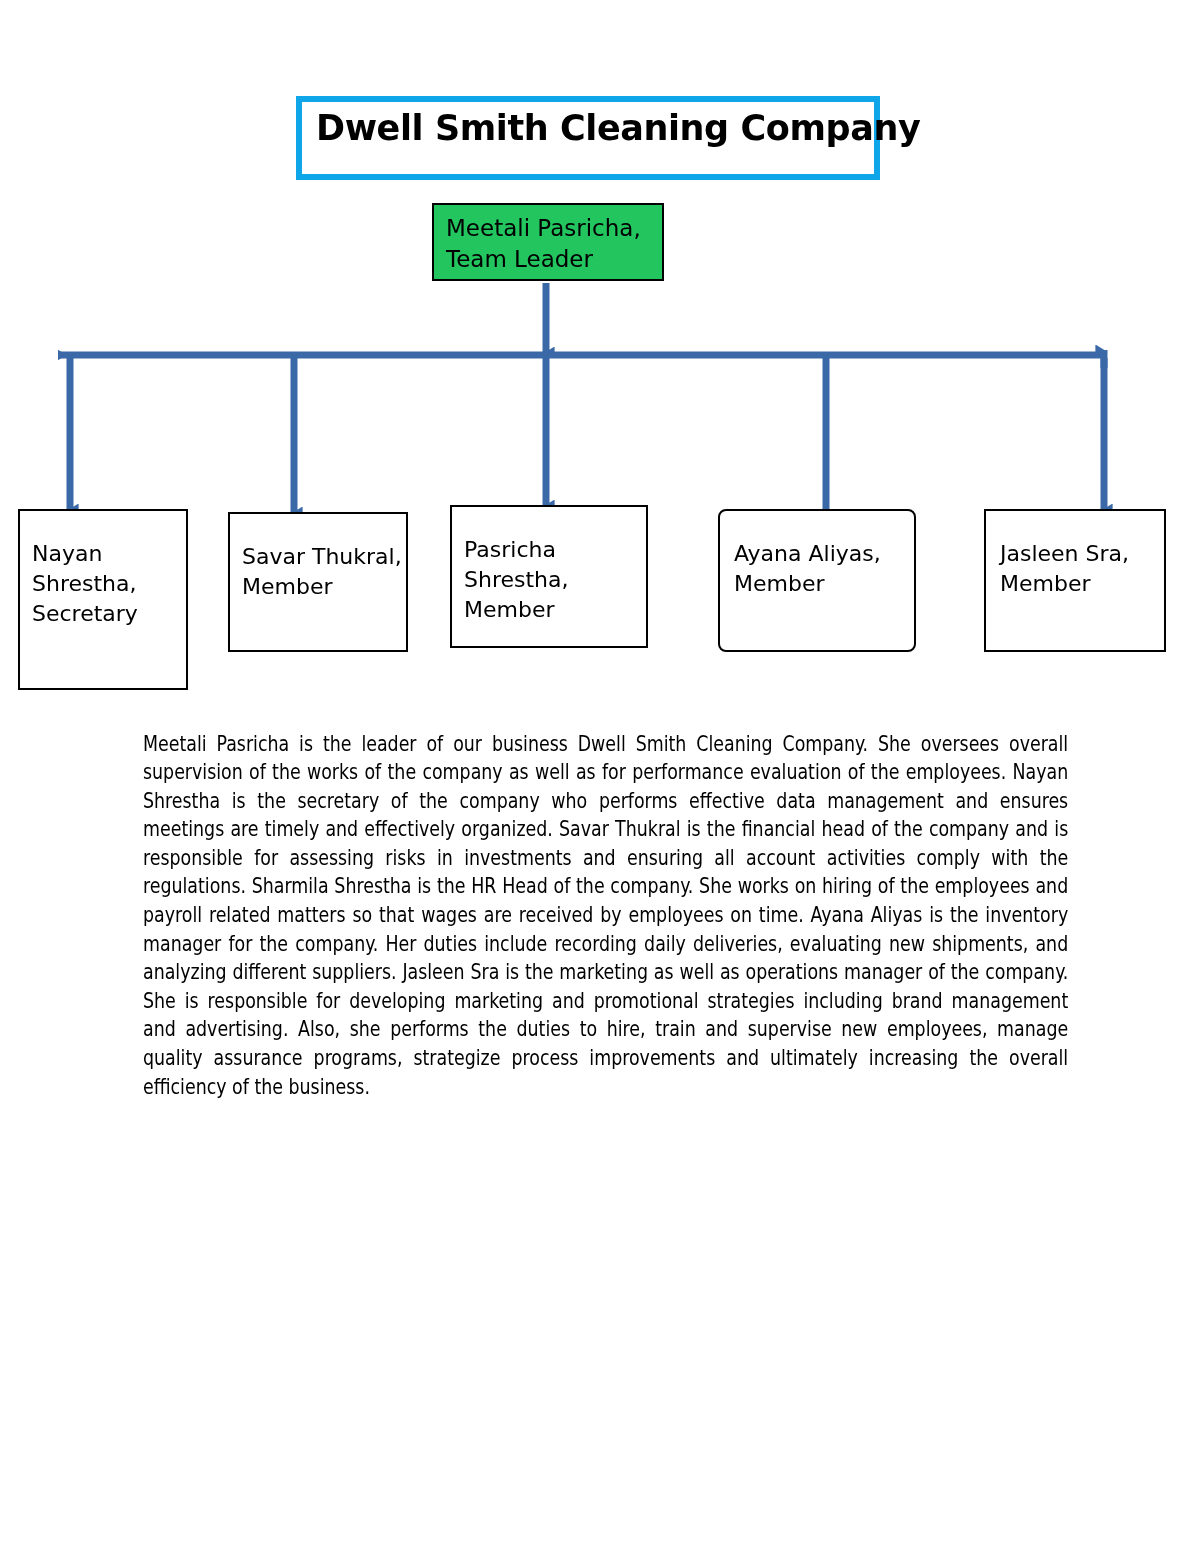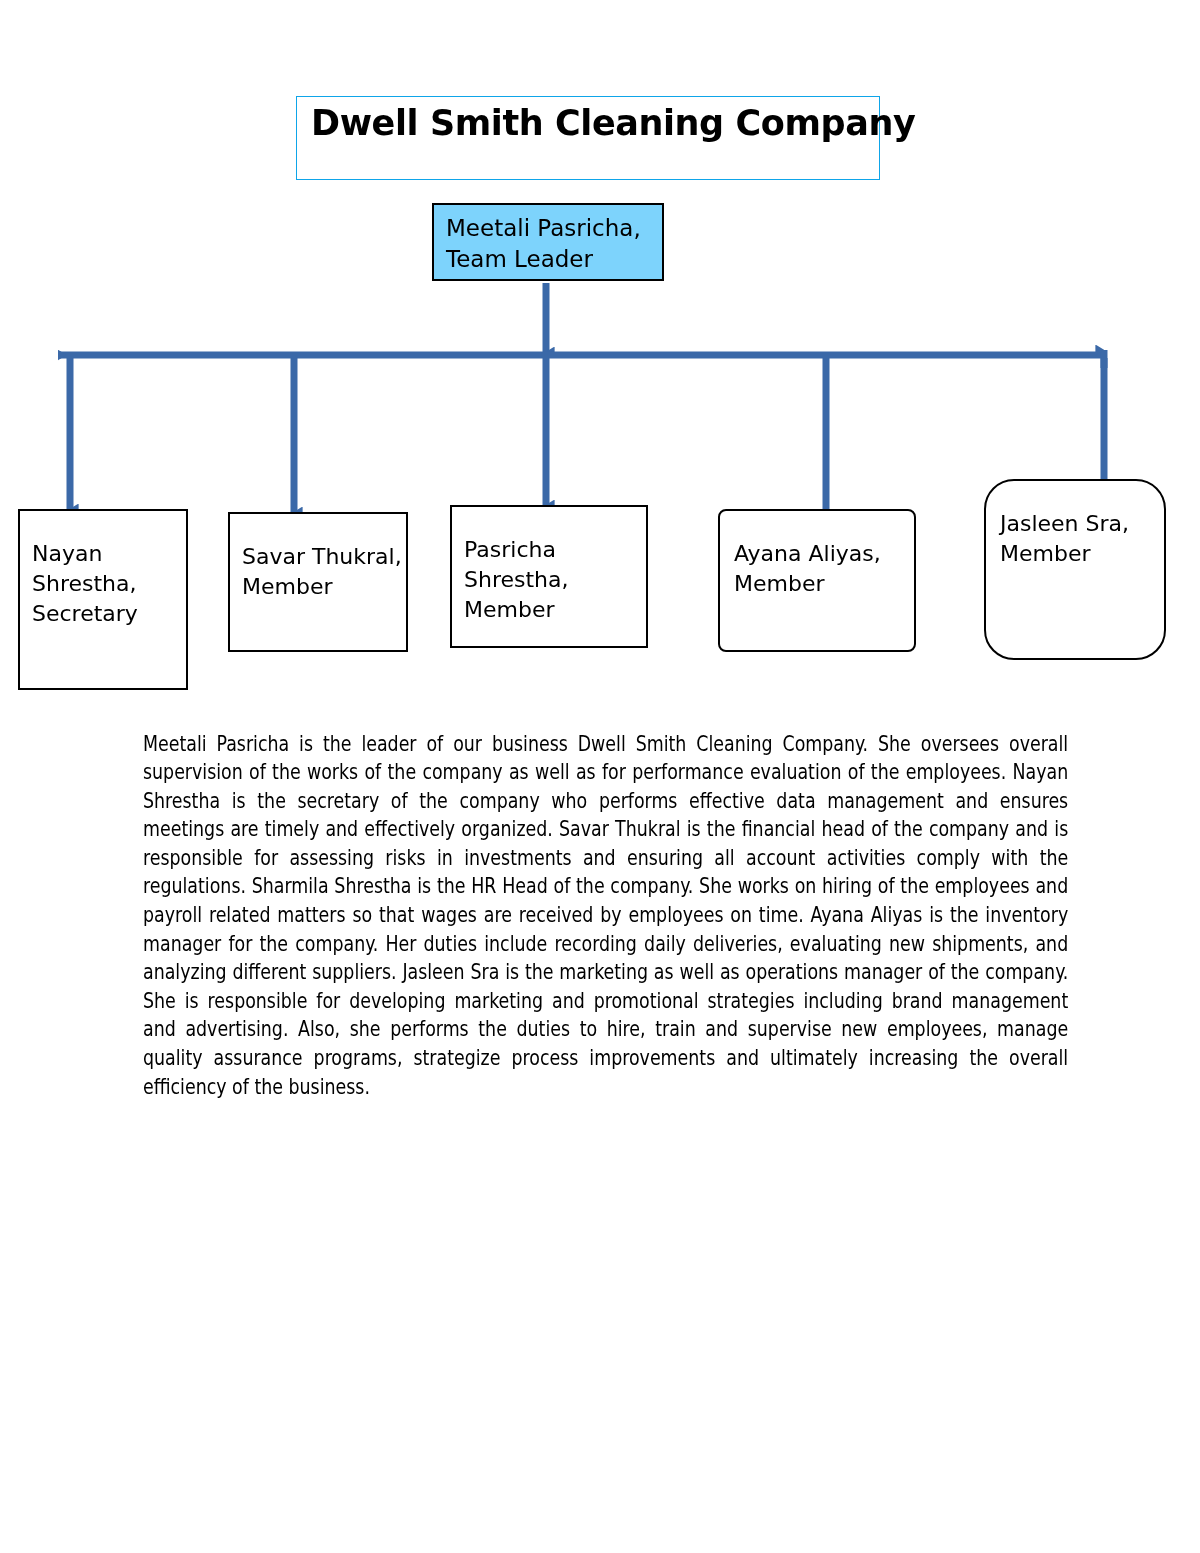--- a/index.html
+++ b/index.html
@@ -16,21 +16,21 @@
     overflow: hidden;
   }
 
   
   #title-box {
     position: absolute;
     left: 296px;
     top: 96px;
     width: 584px;
     height: 84px;
-    border: 1px solid #0ea5e9;
+    border: 6px solid #0ea5e9;
     box-sizing: border-box;
     background: #ffffff;
   }
   #title-box .title-text {
     position: absolute;
     left: 14px;
     top: 6px;
     font-size: 35px;
     font-weight: bold;
     letter-spacing: -0.4px;
@@ -40,21 +40,21 @@
 
   
   #leader-box {
     position: absolute;
     left: 432px;
     top: 203px;
     width: 232px;
     height: 78px;
     border: 2px solid #000000;
     box-sizing: border-box;
-    background: #7dd3fc;
+    background: #22c55e;
   }
   #leader-box .node-text {
     position: absolute;
     left: 12px;
     top: 8px;
     font-size: 23px;
     line-height: 31px;
     font-family: "DejaVu Sans", sans-serif;
   }
 
@@ -88,21 +88,21 @@
 
   #member-box-1 { left: 228px;  top: 512px; width: 180px; height: 140px; text-decoration: underline; }
   #member-box-1 .node-text { left: 12px; top: 28px; }
 
   #member-box-2 { left: 450px;  top: 505px; width: 198px; height: 143px; }
   #member-box-2 .node-text { left: 12px; top: 28px; }
 
   #member-box-3 { left: 718px;  top: 509px; width: 198px; height: 143px; border-radius: 8px; }
   #member-box-3 .node-text { left: 14px; top: 28px; }
 
-  #member-box-4 { left: 984px;  top: 479px; width: 182px; height: 181px; border-radius: 30px; }
+  #member-box-4 { left: 984px;  top: 509px; width: 182px; height: 143px; }
   #member-box-4 .node-text { left: 14px; top: 28px; }
 
   
   #body-paragraph {
     position: absolute;
     left: 143px;
     top: 708px;
     width: 925px;
     font-family: "DejaVu Sans Condensed", "Liberation Sans Narrow", "Liberation Sans", sans-serif;
     font-size: 21.5px;

